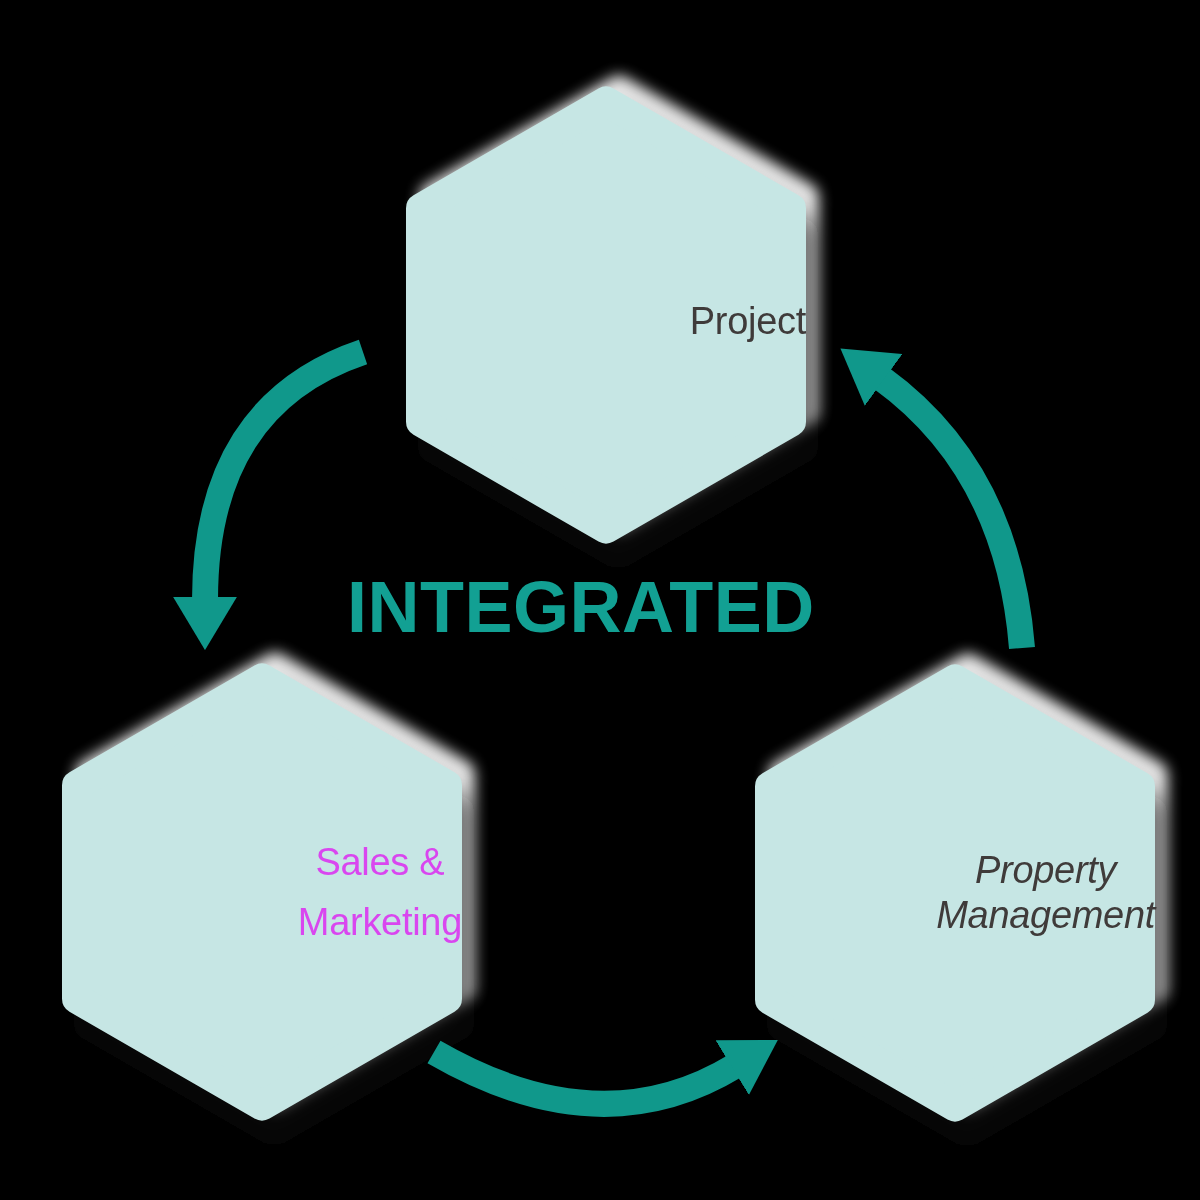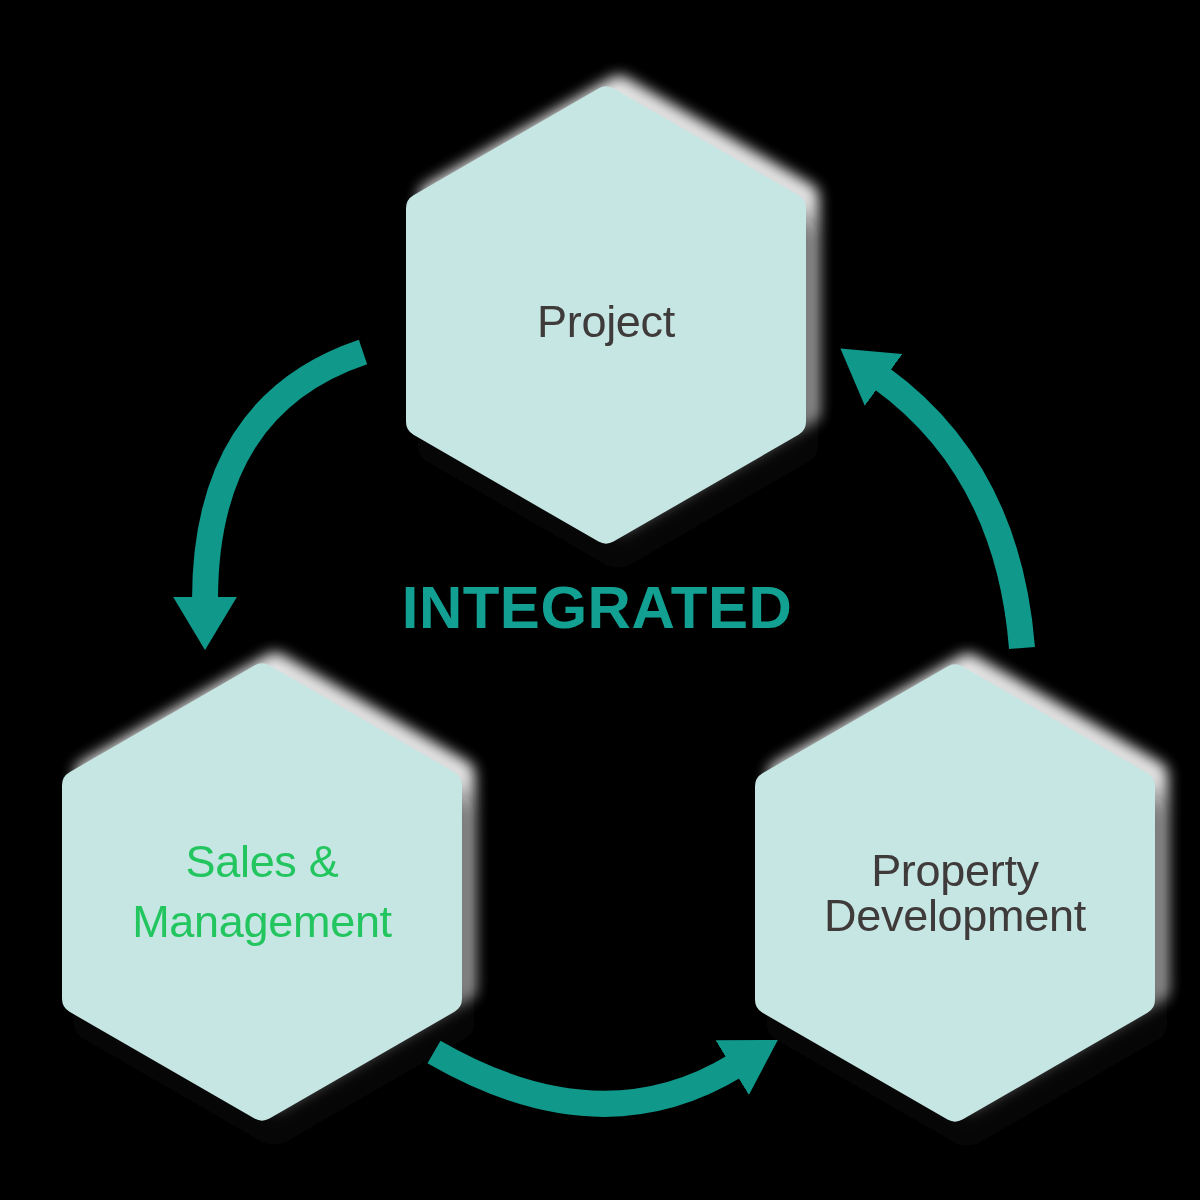--- a/index.html
+++ b/index.html
@@ -36,37 +36,37 @@
   }
   .arrow {
     fill: none;
     stroke-width: 26;
     stroke-linecap: butt;
   }
   .hex-label {
     position: absolute;
     display: flex;
     align-items: center;
-    justify-content: center;
+    justify-content: flex-end;
     text-align: center;
-    font-size: 45px;
+    font-size: 38px;
     color: #3f3b3a;
     letter-spacing: -0.3px;
   }
   .hex-label span { display: block; }
   .lh-tight span { line-height: 43px; }
   .lh-mid   span { line-height: 45px; }
   .lh-loose span { line-height: 60px; }
   .center-heading {
     position: absolute;
     left: 347px;
     top: 564px;
     width: 500px;
-    text-align: center;
-    font-size: 60px;
+    text-align: left;
+    font-size: 72px;
     font-weight: bold;
     line-height: 87px;
     letter-spacing: 0.5px;
     color: #12a093;
   }
   .center-heading span { display: block; }
 </style>
 </head>
 <body>
 
@@ -110,31 +110,31 @@
     <path class="arrow" d="M434 1052 Q600 1148 735 1066" marker-end="url(#arrowhead)" style="stroke: rgb(16, 152, 139);"></path>
     <path class="arrow" d="M1022 648 Q1008 470 881 378" marker-end="url(#arrowhead)" style="stroke: rgb(16, 152, 139);"></path>
   </svg>
 
   <div class="hex-label lh-tight" style="left: 406px; top: 84px; width: 400px; height: 462px; padding-top: 6px; color: rgb(63, 59, 58);">
     <div>
       <span>Project</span>
     </div>
   </div>
 
-  <div class="hex-label lh-loose" style="left: 62px; top: 661px; width: 400px; height: 462px; color: #22c55e;">
+  <div class="hex-label lh-loose" style="left: 62px; top: 661px; width: 400px; height: 462px; color: #d946ef;">
     <div>
       <span>Sales &amp;</span>
-      <span>Management</span>
+      <span>Marketing</span>
     </div>
   </div>
 
-  <div class="hex-label lh-mid" style="left: 755px; top: 662px; width: 400px; height: 462px; color: rgb(63, 59, 58);">
+  <div class="hex-label lh-mid" style="left: 755px; top: 662px; width: 400px; height: 462px; color: rgb(63, 59, 58); font-style: italic;">
     <div>
       <span>Property</span>
-      <span>Development</span>
+      <span>Management</span>
     </div>
   </div>
 
   <div class="center-heading" style="color: rgb(18, 160, 147);">
     <span>INTEGRATED</span>
   </div>
 
 </div>
 
 </body></html>

